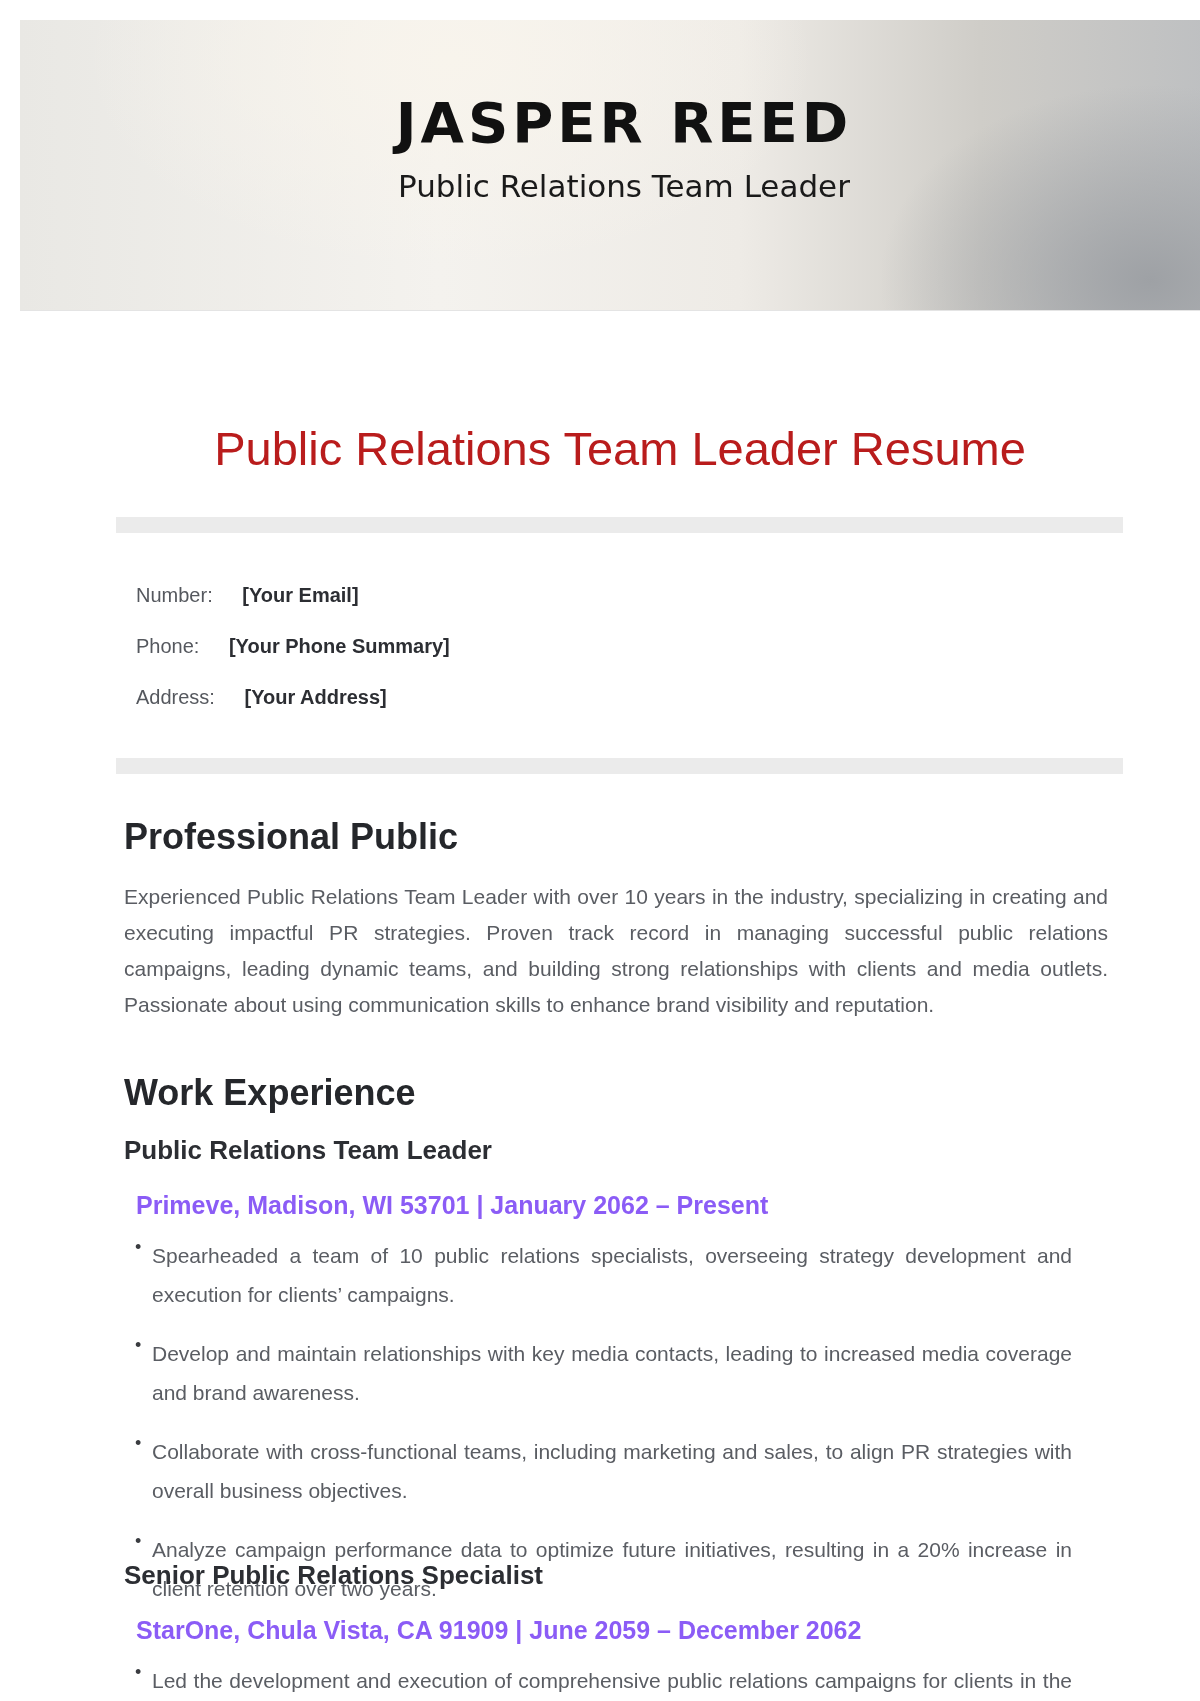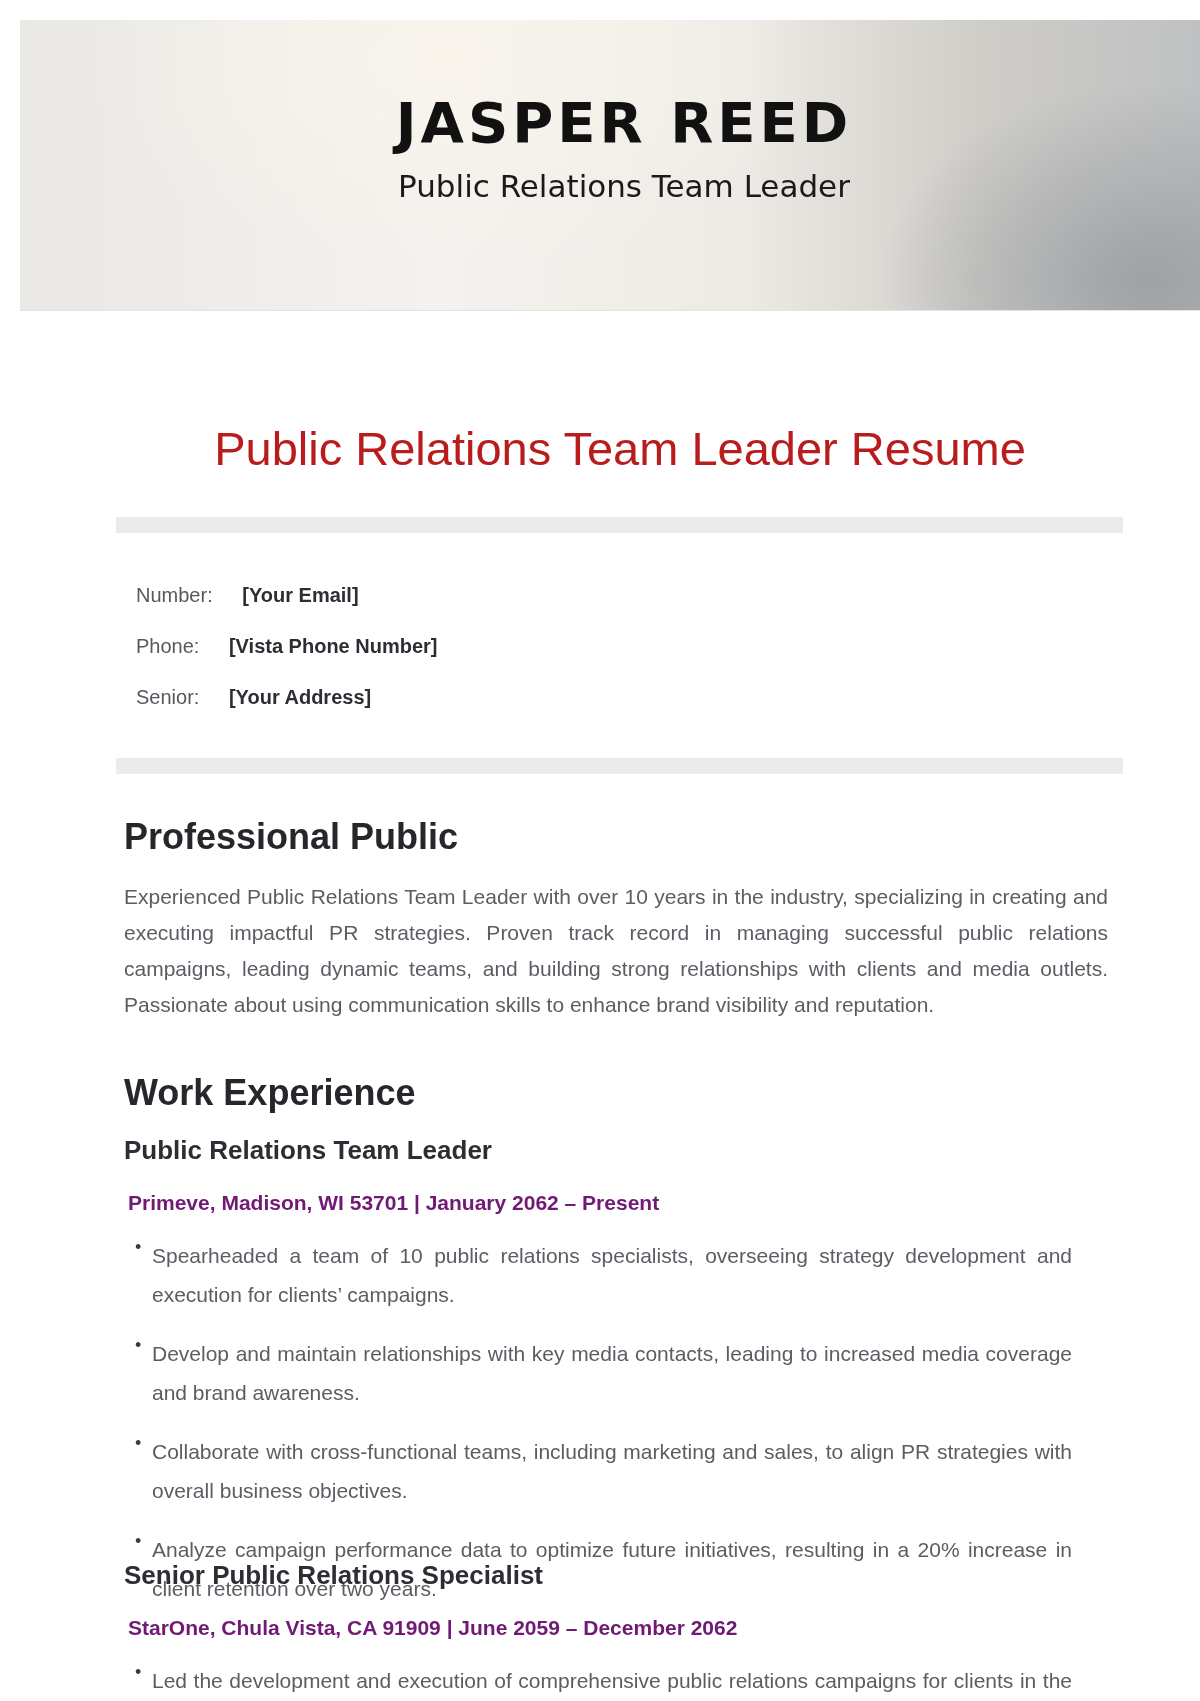--- a/index.html
+++ b/index.html
@@ -32,21 +32,21 @@
     position: absolute; left: 0; width: 1200px; top: 393px; text-align: center;
     font-size: 47px; color: #b91c1c; font-weight: normal;
   }
   .divider { position: absolute; left: 96px; width: 1007px; height: 2px; background: #ebebeb; }
 
   .contact-line { position: absolute; left: 96px; font-size: 20px; color: #55585e; }
   .contact-line b { color: #2c2e33; font-weight: bold; }
 
   .h2 { position: absolute; left: 96px; font-size: 36px; color: #25272b; }
   .h3 { position: absolute; left: 96px; font-size: 26px; color: #2c2e33; }
-  .meta { position: absolute; left: 100px; font-size: 21px; font-weight: bold; color: #701a75; }
+  .meta { position: absolute; left: 108px; font-size: 25px; font-weight: bold; color: #8b5cf6; }
 
   .para {
     position: absolute; left: 96px; width: 1000px; font-size: 21px; line-height: 36px;
     color: #5a5d63; text-align: justify;
   }
   .bullets { position: absolute; left: 96px; width: 976px; list-style: none; }
   .bullets li {
     position: relative; padding-left: 24px; font-size: 21px; line-height: 39px;
     color: #5a5d63; text-align: justify;
   }
@@ -64,24 +64,24 @@
 
 <h1 class="doc-title">Public Relations Team Leader Resume</h1>
 <div class="divider" style="top:497px;"></div>
 
 <div class="contact-line" style="top:556px;">
   <span>Number:</span>
   <b>[Your Email]</b>
 </div>
 <div class="contact-line" style="top:607px;">
   <span>Phone:</span>
-  <b>[Vista Phone Number]</b>
+  <b>[Your Phone Summary]</b>
 </div>
 <div class="contact-line" style="top:658px;">
-  <span>Senior:</span>
+  <span>Address:</span>
   <b>[Your Address]</b>
 </div>
 
 <div class="divider" style="top:738px;"></div>
 
 <h2 class="h2" style="top:788px;">Professional Public</h2>
 <p class="para" style="top:851px;">Experienced Public Relations Team Leader with over 10 years in the industry, specializing in creating and executing impactful PR strategies. Proven track record in managing successful public relations campaigns, leading dynamic teams, and building strong relationships with clients and media outlets. Passionate about using communication skills to enhance brand visibility and reputation.</p>
 
 <h2 class="h2" style="top:1044px;">Work Experience</h2>
 

